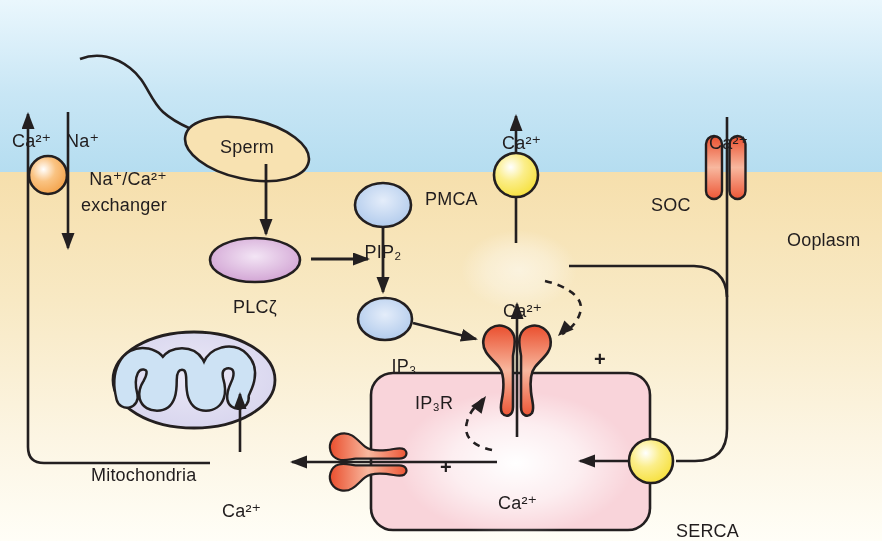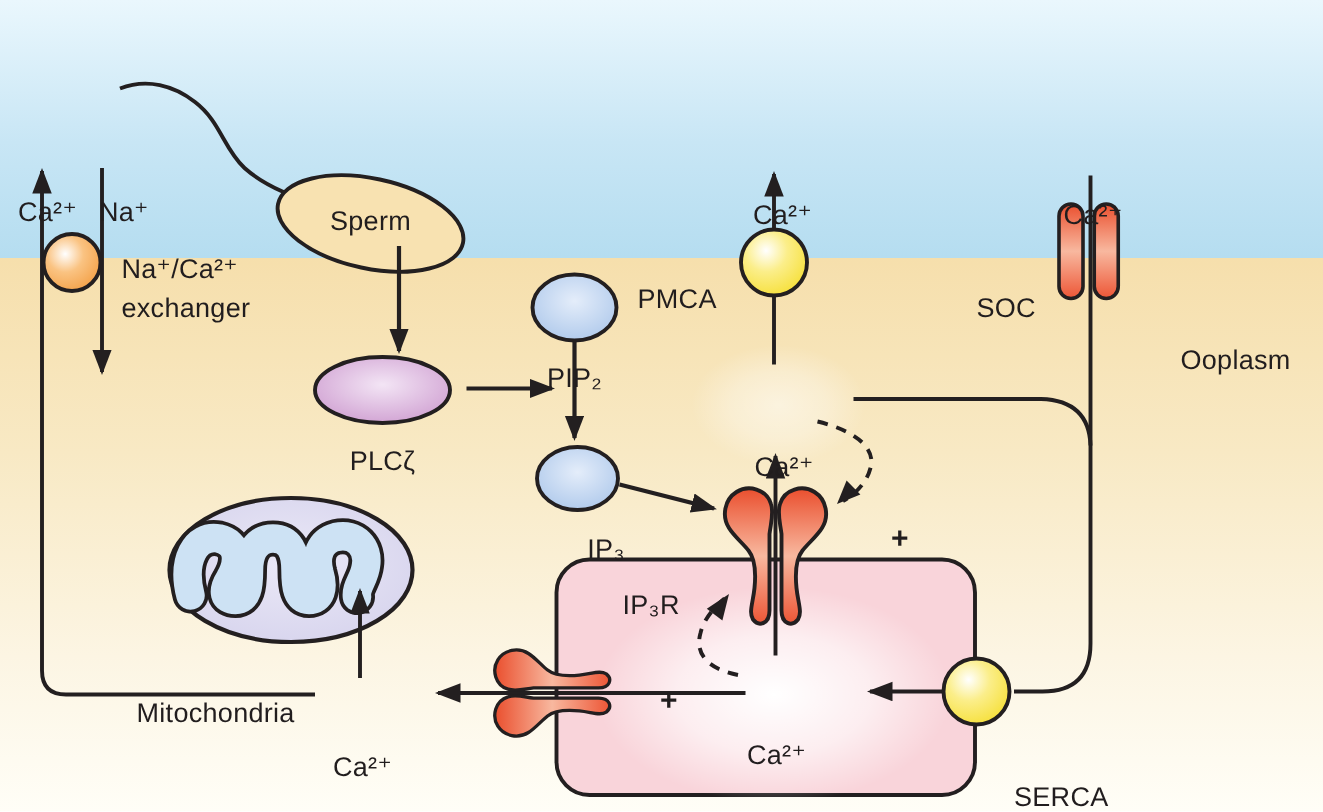--- a/index.html
+++ b/index.html
@@ -8,21 +8,21 @@
     font-family:"Liberation Sans","DejaVu Sans",sans-serif;
   }
   .stage svg{position:absolute;left:0;top:0;}
   .labels{position:absolute;left:0;top:0;width:882px;height:541px;pointer-events:none;margin-top:48px;}
   .lbl{
     position:absolute;font-size:18px;line-height:1.3;color:#211d1e;
     white-space:nowrap;letter-spacing:0.2px;
   }
   .lbl-center{transform:translate(-50%,-50%);text-align:center;}
   .lbl-plus{font-size:20px;font-weight:bold;}
-  .lbl-2line{line-height:1.45;}
+  .lbl-2line{line-height:1.45;text-align:right;}
 </style>
 </head>
 <body>
 
 <div class="stage">
 
 <svg width="882" height="541" viewBox="0 0 882 541">
   <defs>
     <linearGradient id="gradSky" x1="0" y1="0" x2="0" y2="1">
       <stop offset="0" stop-color="#eaf7fd"></stop>

